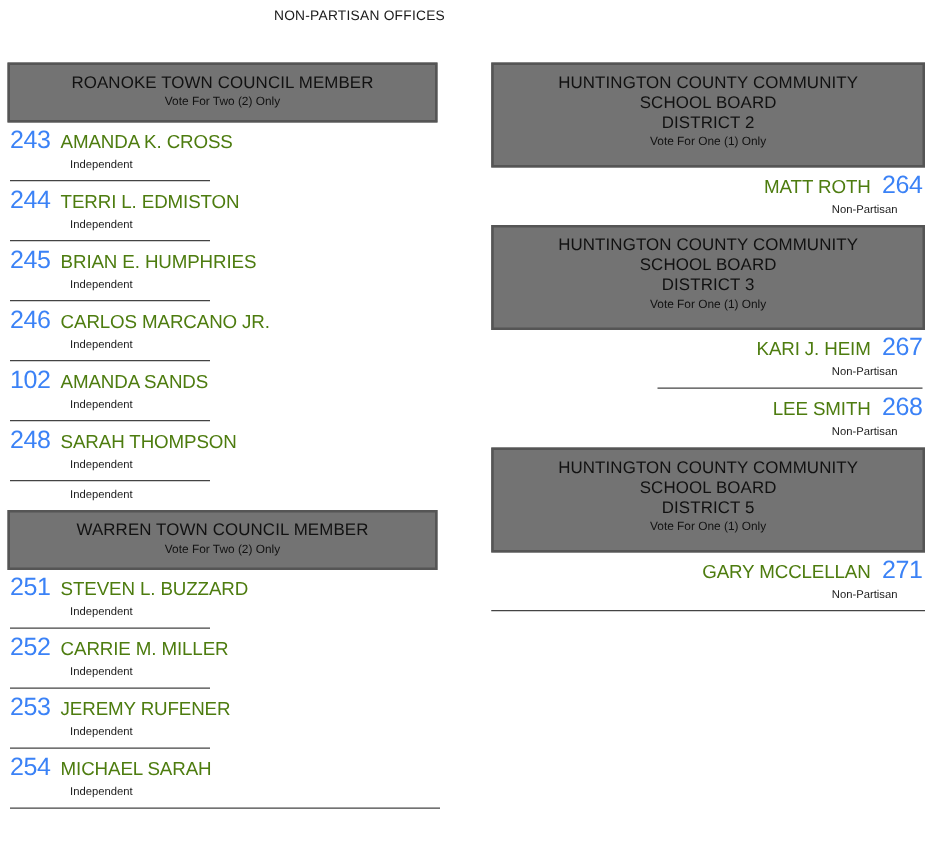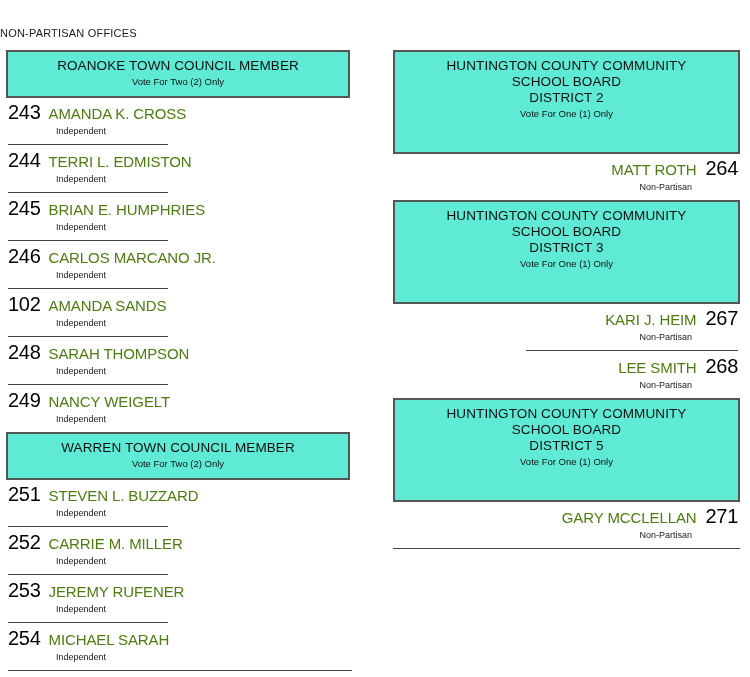--- a/index.html
+++ b/index.html
@@ -12,57 +12,57 @@
     height: 677px;
     position: relative;
     font-family: "Liberation Sans", sans-serif;
     color: #000000;
     overflow: hidden;
   }
 
   .ballot-header {
     position: absolute;
     left: 0;
-    top: 27px;
+    top: 7px;
     width: 356px;
-    text-align: left;
+    text-align: right;
     font-size: 11px;
     letter-spacing: 0.2px;
     color: #1a1a1a;
   }
 
   .column {
     position: absolute;
     top: 50px;
   }
   .column-left  { left: 6px;   width: 344px; }
   .column-right { left: 393px; width: 347px; }
 
   
   .contest-box {
     border: 2px solid #555555;
-    background: #5eead4;
+    background: #737373;
     box-sizing: border-box;
     text-align: center;
     padding: 6px 4px 4px 4px;
   }
   .contest-box .title-line {
     font-size: 13.5px;
     line-height: 16px;
     color: #111111;
     letter-spacing: 0.1px;
   }
   .contest-box .vote-for {
     font-size: 9.5px;
     line-height: 13px;
     margin-top: 1px;
     color: #111111;
   }
   .box-h48 { height: 48px; }
-  .box-h84 { height: 104px; }
+  .box-h84 { height: 84px; }
 
   
   .candidate {
     position: relative;
     box-sizing: border-box;
   }
   .cand-left {
     padding: 3px 0 2px 2px;
     text-align: left;
   }
@@ -70,39 +70,39 @@
     padding: 3px 2px 2px 0;
     text-align: right;
   }
   .cand-main {
     white-space: nowrap;
     line-height: 22px;
   }
   .cand-num {
     font-size: 20px;
     letter-spacing: -0.3px;
-    color: #000000;
+    color: #3b82f6;
     vertical-align: baseline;
   }
   .cand-name {
     font-size: 15px;
     letter-spacing: -0.1px;
     color: #4d7c0f;
     vertical-align: baseline;
   }
   .cand-left .cand-name { margin-left: 8px; }
   .cand-right .cand-num { margin-left: 9px; }
 
   .cand-party {
     font-size: 9px;
     line-height: 12px;
     color: #1a1a1a;
   }
   .cand-left .cand-party  { margin-left: 48px; text-align: left; }
-  .cand-right .cand-party { margin-right: 46px; text-align: right; }
+  .cand-right .cand-party { margin-right: 20px; text-align: right; }
 
   
   .sep {
     height: 0;
     border-top: 1.5px solid #444444;
     margin-top: 5px;
     margin-bottom: 1px;
   }
   .sep-short-left  { width: 160px; margin-left: 2px; }
   .sep-short-right { width: 212px; margin-left: auto; margin-right: 2px; }
@@ -166,23 +166,20 @@
 
     <div class="candidate cand-left">
       <div class="cand-main">
         <span class="cand-num">248</span><span class="cand-name">SARAH THOMPSON</span>
       </div>
       <div class="cand-party">Independent</div>
     </div>
     <div class="sep sep-short-left"></div>
 
     <div class="candidate cand-left">
-      <div class="cand-main">
-        <span class="cand-num">249</span><span class="cand-name">NANCY WEIGELT</span>
-      </div>
       <div class="cand-party">Independent</div>
     </div>
   </div>
 
   <div class="gap-sm"></div>
 
   <div class="contest">
     <div class="contest-box box-h48">
       <div class="title-line">WARREN TOWN COUNCIL MEMBER</div>
       <div class="vote-for">Vote For Two (2) Only</div>

